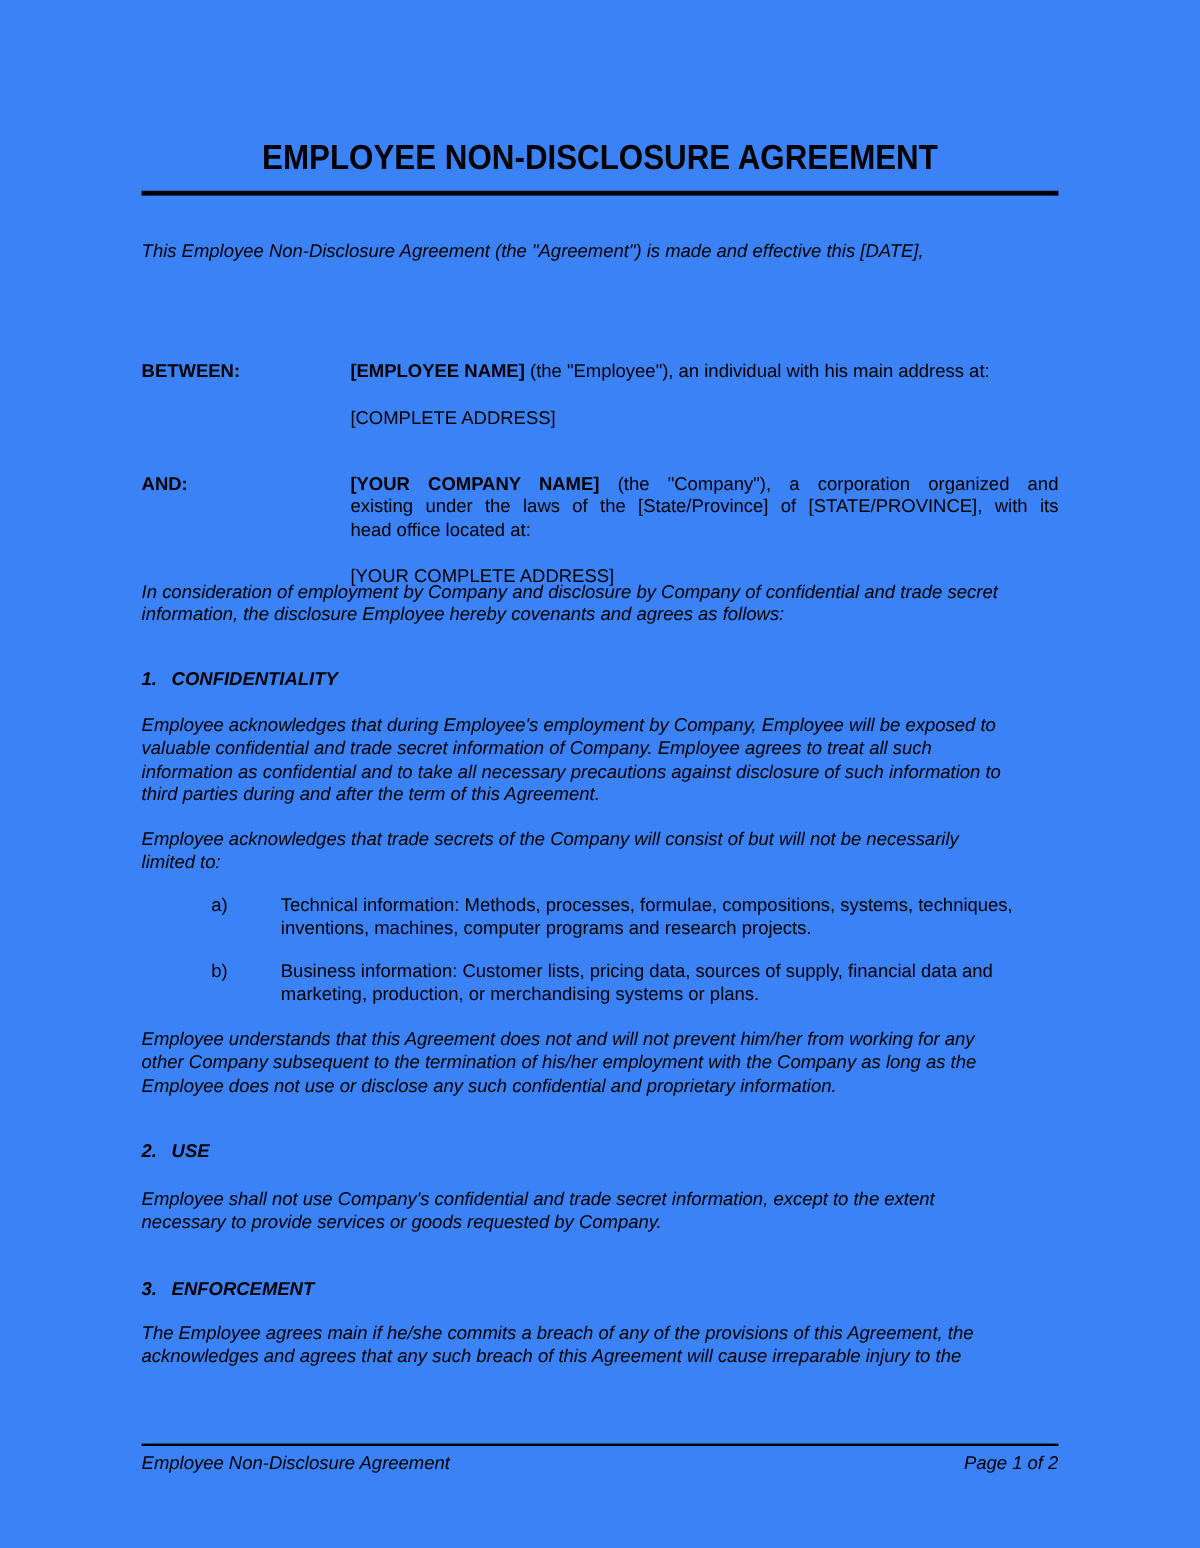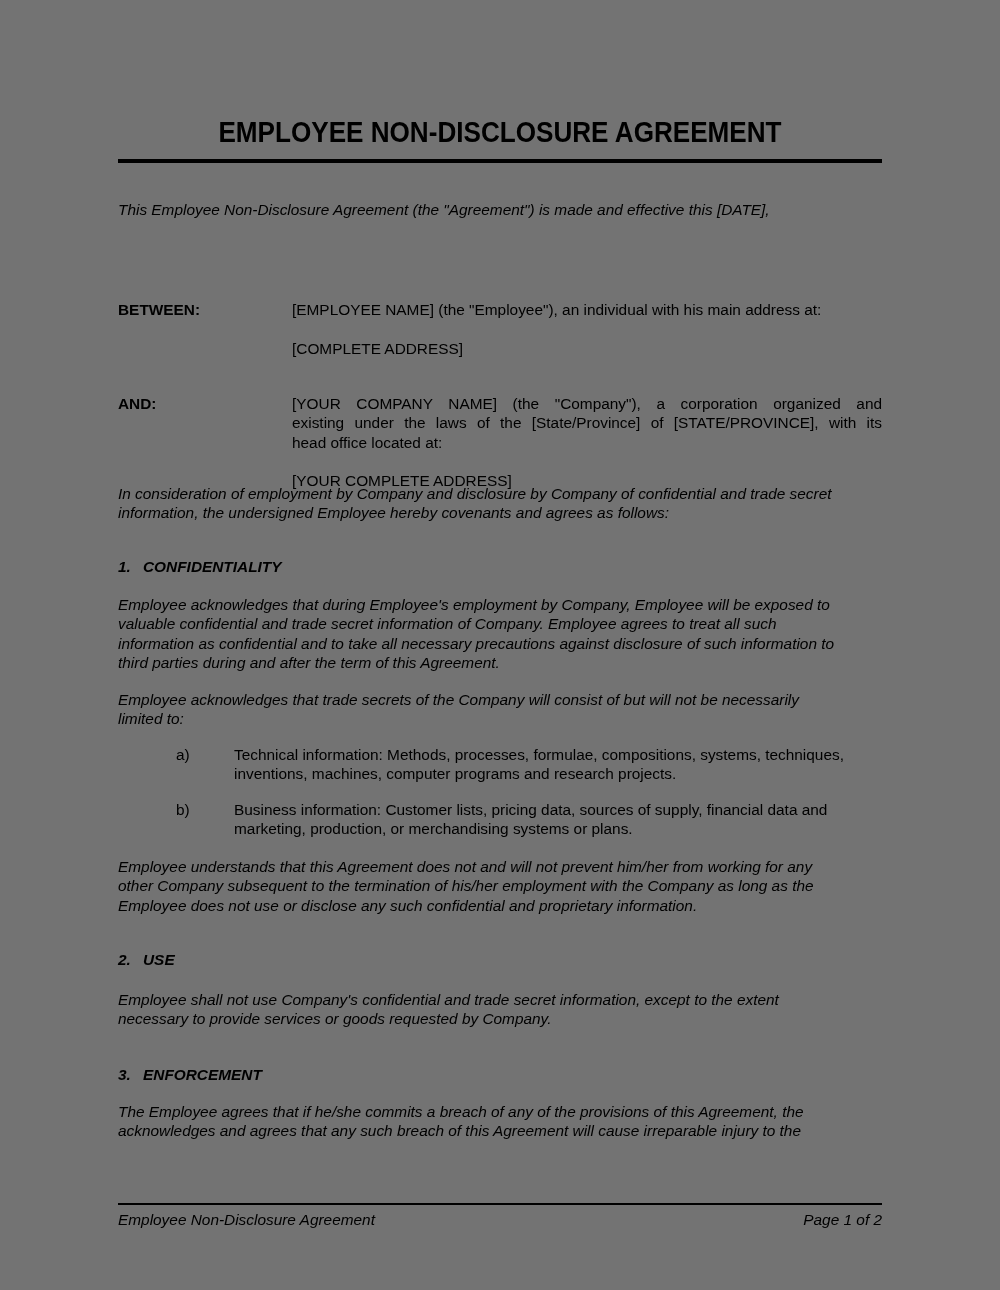--- a/index.html
+++ b/index.html
@@ -1,28 +1,28 @@
 <!DOCTYPE html>
 <html><head>
 <meta charset="utf-8">
 <style>
   html, body { margin: 0; padding: 0; background: #ffffff; }
   .page {
     position: relative;
     width: 1000px;
     height: 1290px;
-    background: #737373;
+    background: #3b82f6;
     color: #000000;
     font-family: "Liberation Sans", "DejaVu Sans", sans-serif;
     font-size: 15.4px;
     line-height: 19.3px;
     overflow: hidden;
   }
   .abs { position: absolute; left: 118px; width: 764px; font-style: italic; }
-  .b { font-weight: normal; }
+  .b { font-weight: bold; }
   .ln { white-space: nowrap; }
   .gap { margin-top: 19.3px; }
   .title {
     position: absolute;
     top: 115px;
     left: 0;
     width: 1000px;
     text-align: center;
     font-weight: bold;
     font-size: 29px;
@@ -68,21 +68,21 @@
     <div class="clause-content">
       <div class="jline"><span class="b">[YOUR COMPANY NAME]</span> <span>(the "Company"), a corporation organized and</span></div>
       <div class="jline">existing under the laws of the [State/Province] of [STATE/PROVINCE], with its</div>
       <div class="ln">head office located at:</div>
       <div class="ln gap">[YOUR COMPLETE ADDRESS]</div>
     </div>
   </div>
 
   <div class="abs" style="top:484px">
       <div class="ln">In consideration of employment by Company and disclosure by Company of confidential and trade secret</div>
-      <div class="ln">information, the undersigned Employee hereby covenants and agrees as follows:</div>
+      <div class="ln">information, the disclosure Employee hereby covenants and agrees as follows:</div>
     </div>
 
   <div class="abs" style="top:557px">
     <span class="hnum">1.</span><span class="htitle">CONFIDENTIALITY</span>
   </div>
 
   <div class="abs" style="top:595px">
       <div class="ln">Employee acknowledges that during Employee's employment by Company, Employee will be exposed to</div>
       <div class="ln">valuable confidential and trade secret information of Company. Employee agrees to treat all such</div>
       <div class="ln">information as confidential and to take all necessary precautions against disclosure of such information to</div>
@@ -123,21 +123,21 @@
   <div class="abs" style="top:990px">
       <div class="ln">Employee shall not use Company's confidential and trade secret information, except to the extent</div>
       <div class="ln">necessary to provide services or goods requested by Company.</div>
     </div>
 
   <div class="abs" style="top:1065px">
     <span class="hnum">3.</span><span class="htitle">ENFORCEMENT</span>
   </div>
 
   <div class="abs" style="top:1102px">
-      <div class="ln">The Employee agrees that if he/she commits a breach of any of the provisions of this Agreement, the</div>
+      <div class="ln">The Employee agrees main if he/she commits a breach of any of the provisions of this Agreement, the</div>
       <div class="ln">acknowledges and agrees that any such breach of this Agreement will cause irreparable injury to the</div>
     </div>
 
   <div class="rule rule-thin" style="top:1203px"></div>
   <div class="abs footer" style="top:1210px">
     <span>Employee Non-Disclosure Agreement</span>
     <span>Page 1 of 2</span>
   </div>
 
 </div>

